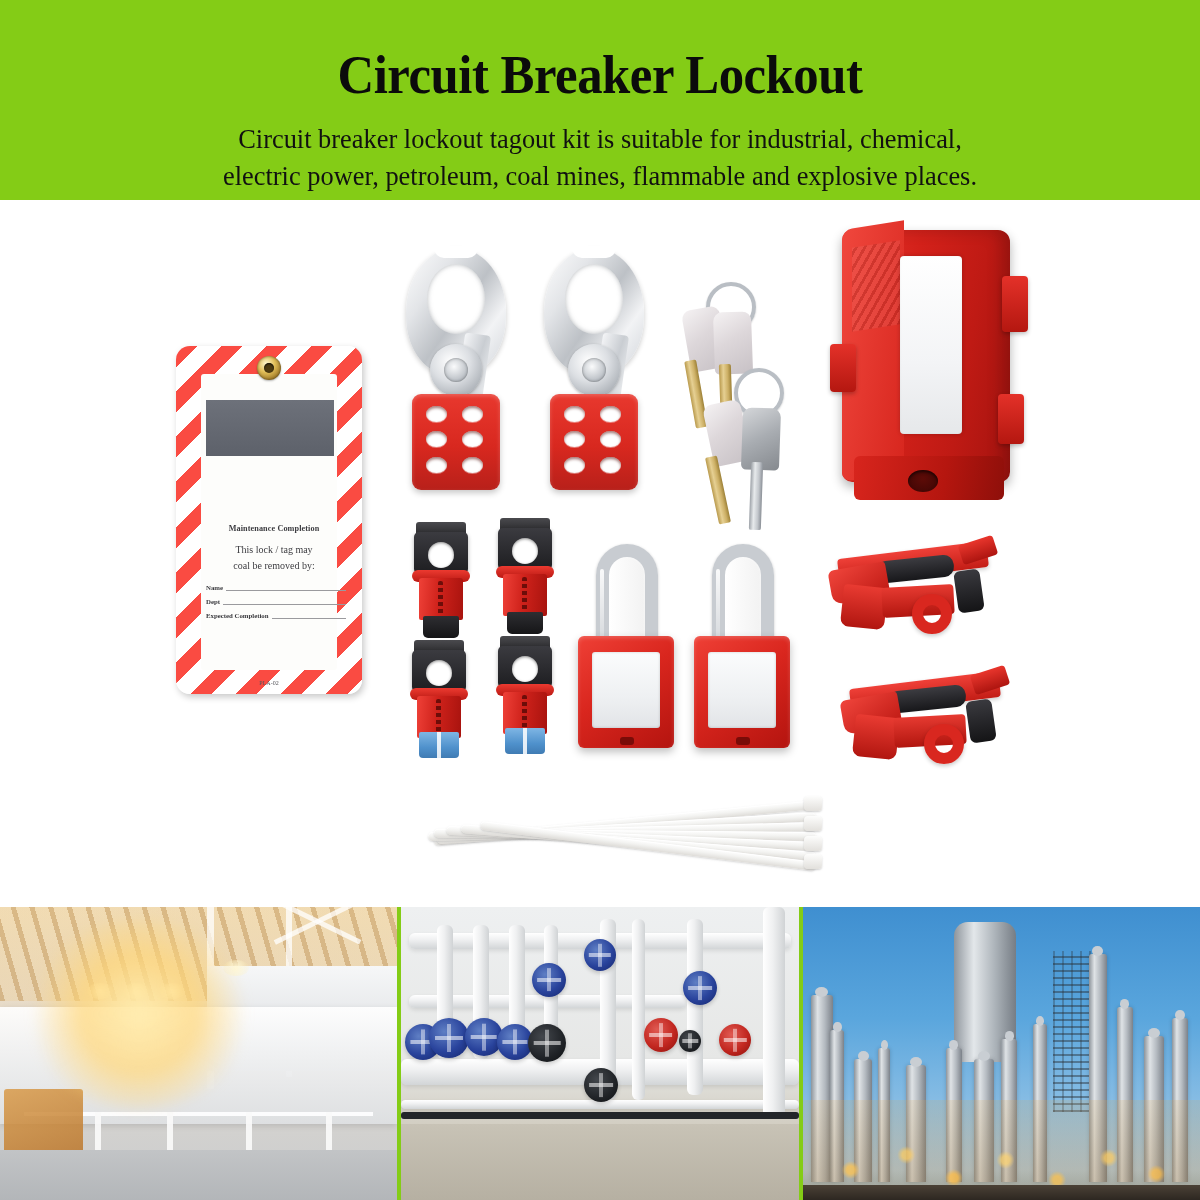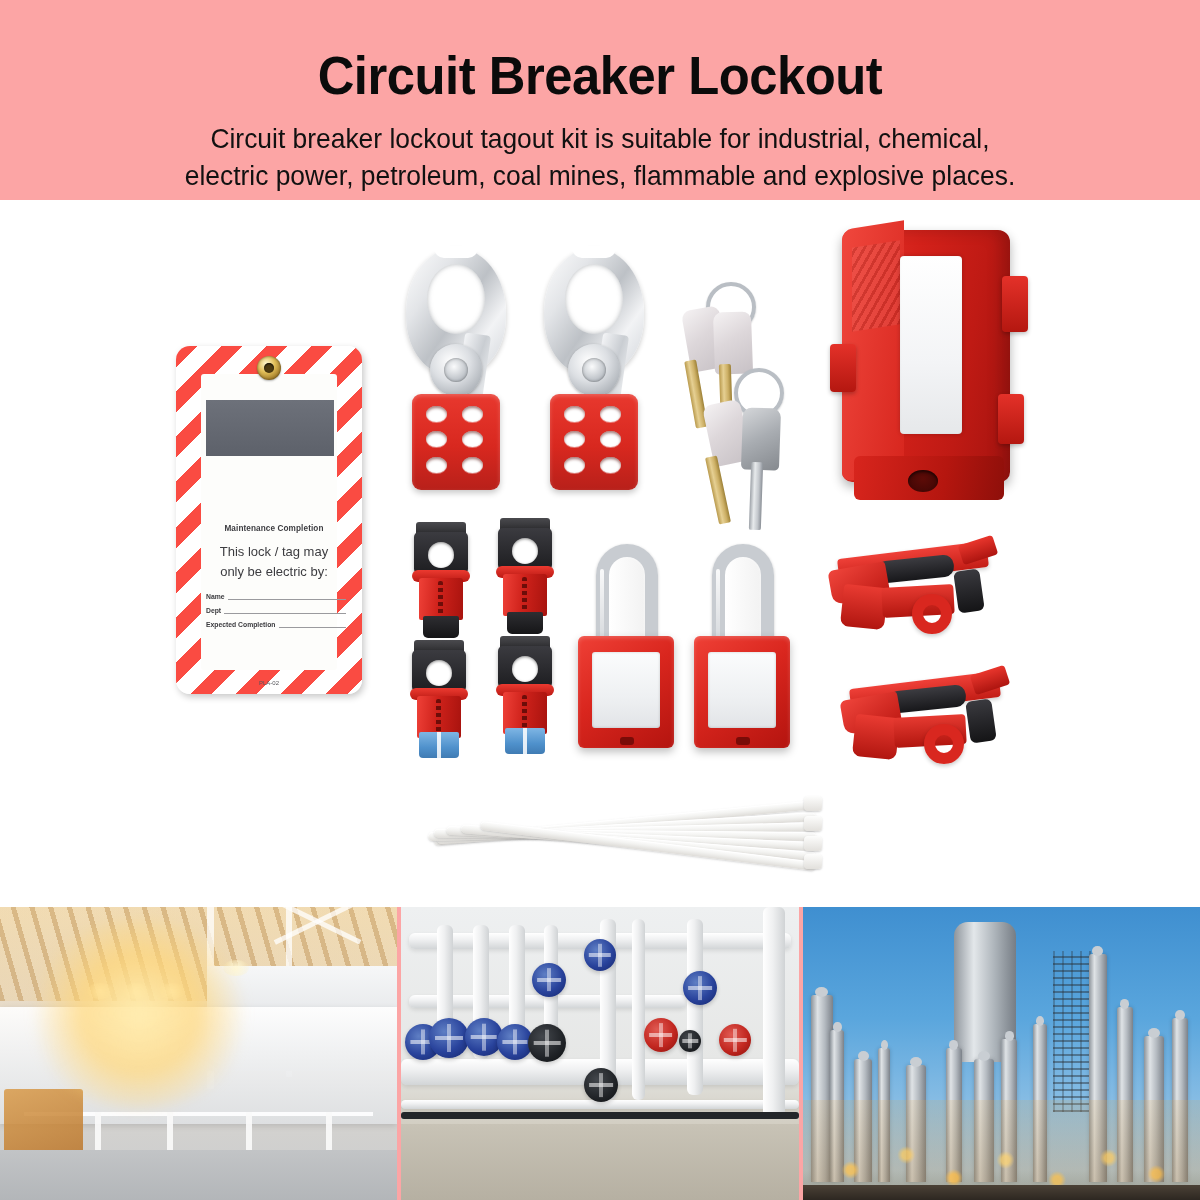--- a/index.html
+++ b/index.html
@@ -3,21 +3,21 @@
 <meta charset="utf-8">
 <style>
   html,body{margin:0;padding:0;}
   body{
     width:1200px;height:1200px;
     background:#ffffff;
     font-family:"Liberation Sans", sans-serif;
     overflow:hidden;
     position:relative;
   }
-  .page{position:relative;width:1200px;height:1200px;background:#fca5a5;}
+  .page{position:relative;width:1200px;height:1200px;background:#84cc16;font-family:Liberation Serif, serif;}
 
   
   .header{position:absolute;left:0;top:0;width:1200px;height:200px;text-align:center;}
   .title{
     margin:0;padding:0;
     position:absolute;left:0;right:0;top:48px;
     font-size:54px;font-weight:bold;letter-spacing:-0.5px;
     color:#0b0b0b;line-height:1;
     transform:scaleX(0.94);
   }
@@ -61,21 +61,21 @@
   .tag-window{
     position:absolute;left:30px;top:54px;width:128px;height:56px;
     background:linear-gradient(180deg,#6d717a 0%,#5d616a 100%);
     z-index:3;
   }
   .tag-text{
     position:absolute;left:26px;right:16px;top:178px;z-index:3;
     color:#3c3c40;text-align:center;
   }
   .tag-dept{font-size:8.2px;font-weight:bold;letter-spacing:.1px;filter:blur(.45px);}
-  .tag-notice{font-size:13px;margin-top:9px;line-height:1.55;filter:blur(.45px);}
+  .tag-notice{font-size:10px;margin-top:9px;line-height:1.55;filter:blur(.45px);}
   .tag-fields{margin-top:11px;text-align:left;padding-left:4px;}
   .tag-field{display:flex;align-items:flex-end;font-size:6.8px;margin-bottom:7px;filter:blur(.4px);}
   .tag-field .lbl{white-space:nowrap;font-weight:bold;color:#3a3a3e;}
   .tag-field .rule{flex:1;border-bottom:1px solid #9a9a9e;margin-left:3px;height:6px;}
   .tag-code{
     position:absolute;left:0;right:0;bottom:8px;text-align:center;
     font-size:6px;color:#55555a;filter:blur(.5px);z-index:3;
   }
 
   
@@ -441,21 +441,21 @@
   <div class="stage">
 
     <div class="tag">
       <div class="tag-inner"></div>
       <div class="tag-window"></div>
       <div class="tag-grommet"></div>
       <div class="tag-text">
         <div class="tag-dept">Maintenance Completion</div>
         <div class="tag-notice">
           <div>This lock / tag may</div>
-          <div>only be electric by:</div>
+          <div>coal be removed by:</div>
         </div>
         <div class="tag-fields">
           <div class="tag-field">
             <span class="lbl">Name</span>
             <span class="rule"></span>
           </div>
           <div class="tag-field">
             <span class="lbl">Dept</span>
             <span class="rule"></span>
           </div>

